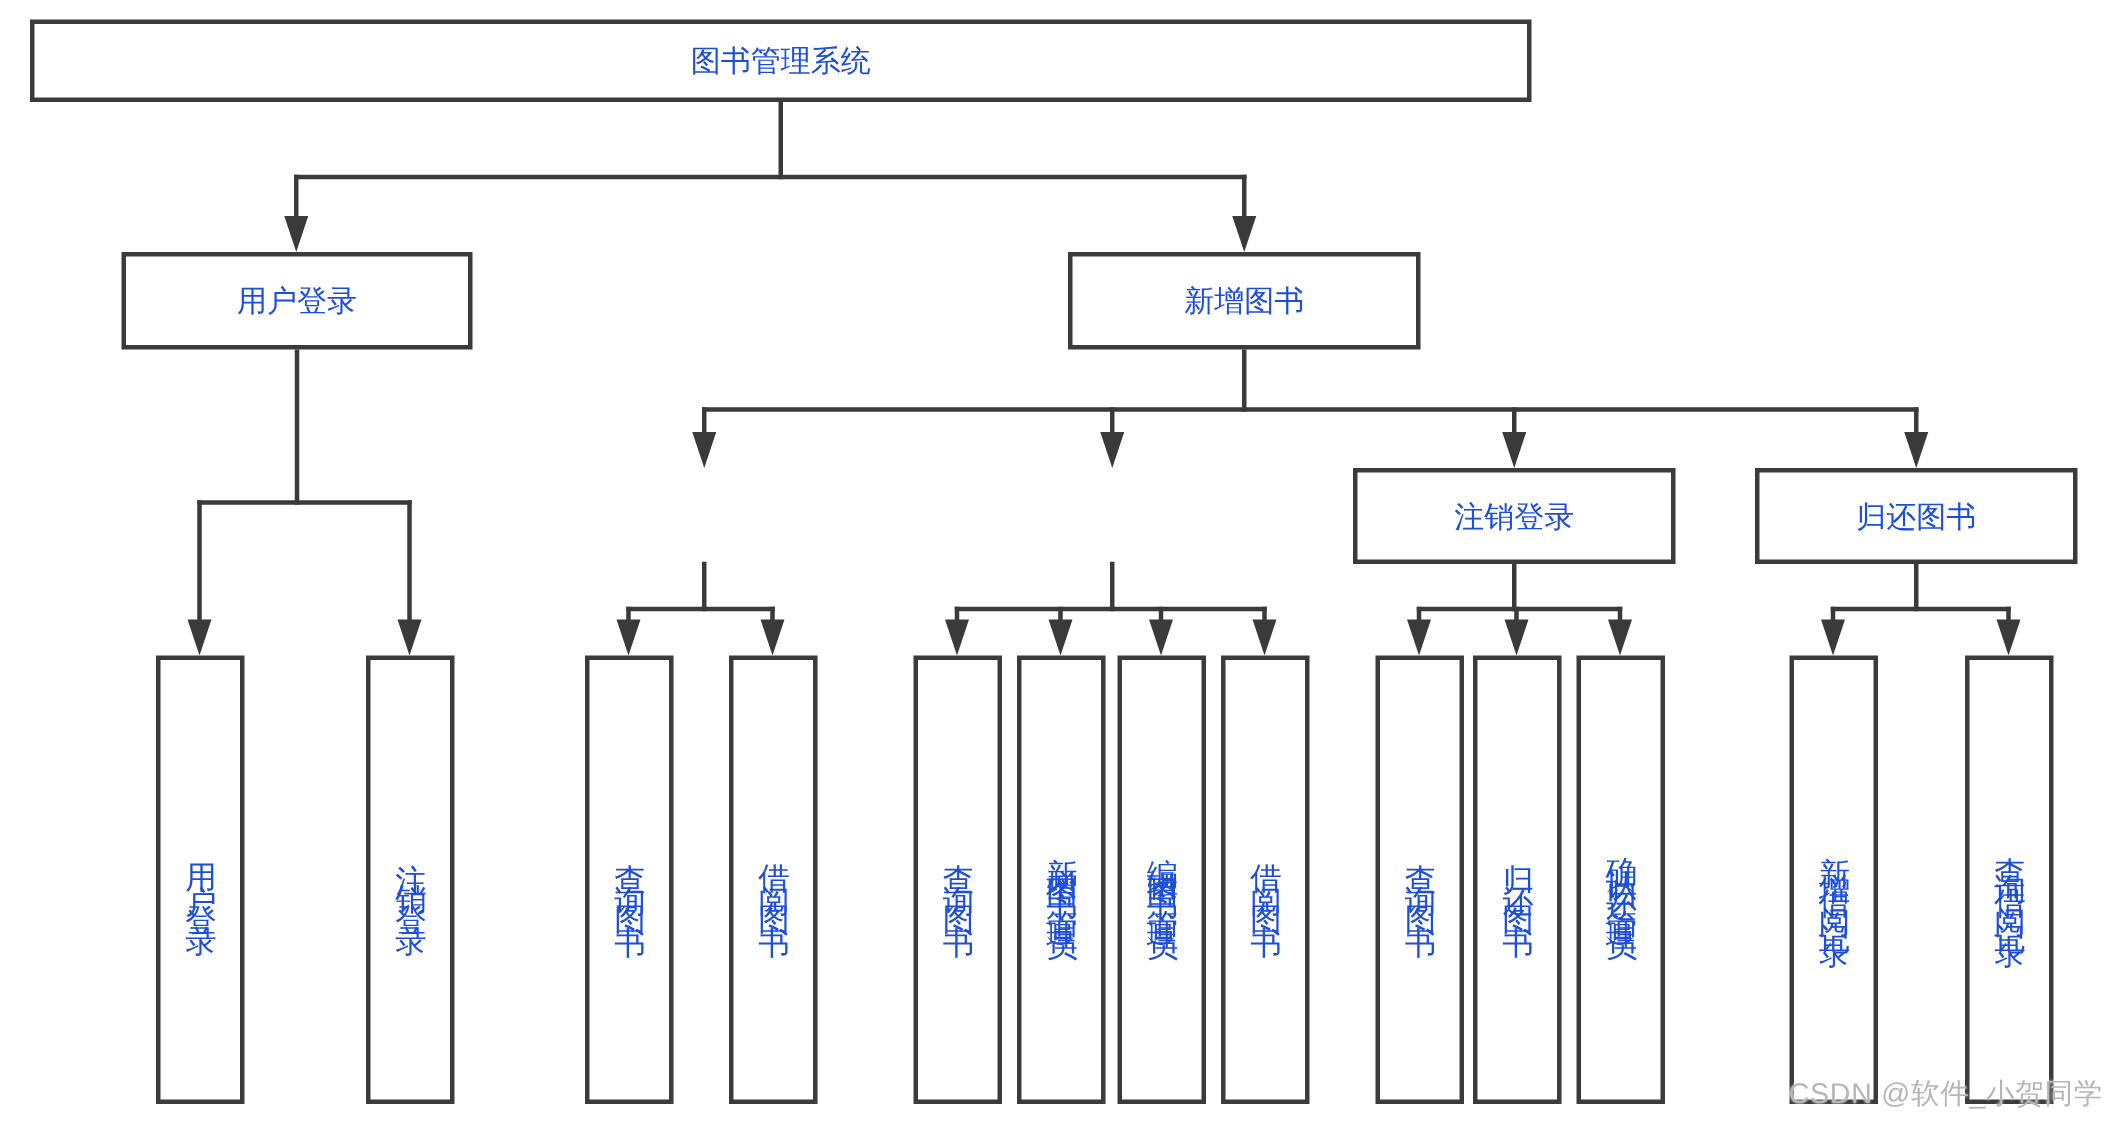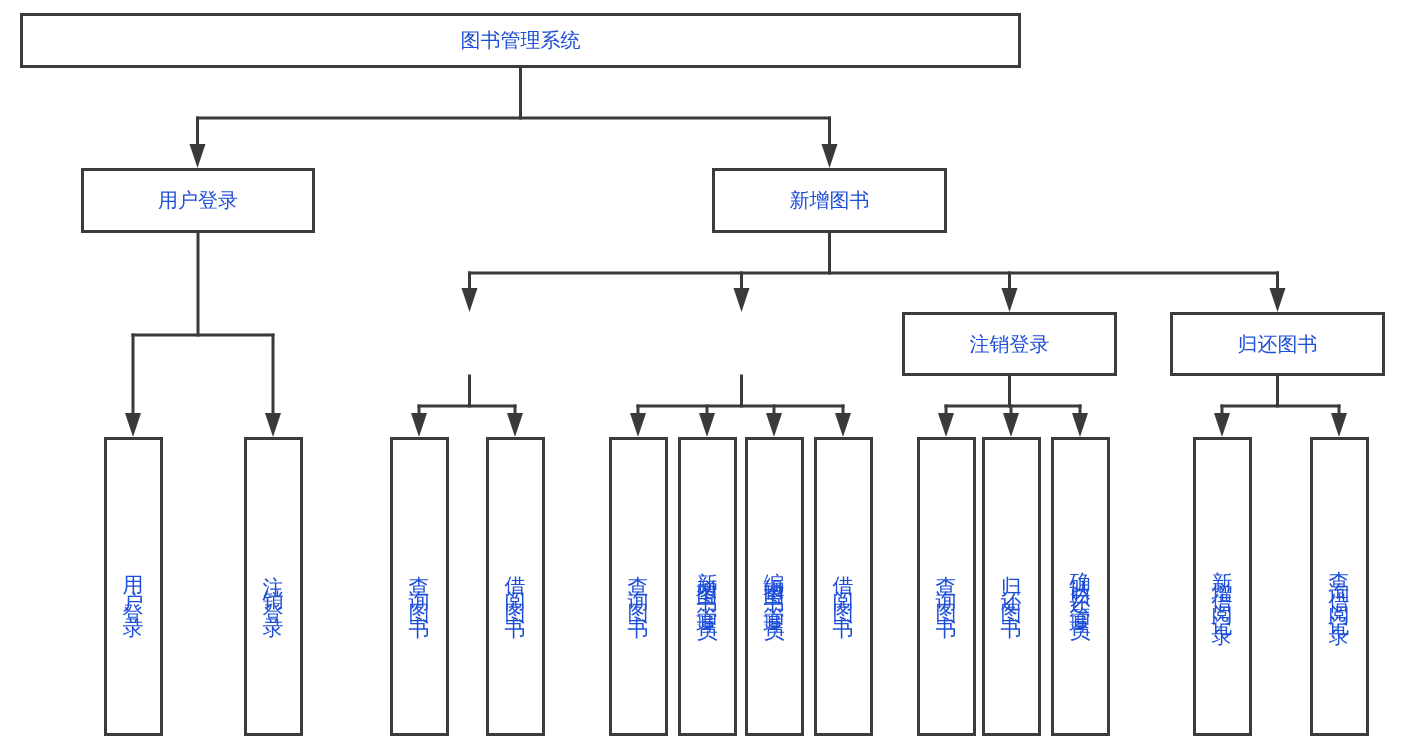--- a/index.html
+++ b/index.html
@@ -116,13 +116,14 @@
   <div class="node leaf" style="left: 745px; top: 437px; width: 59px; height: 299px; letter-spacing: 7px;">编辑图书（管理员）</div>
   <div class="node leaf" style="left: 814px; top: 437px; width: 59px; height: 299px; letter-spacing: 14px;">借阅图书</div>
 
   <div class="node leaf" style="left: 917px; top: 437px; width: 59px; height: 299px; letter-spacing: 14px;">查询图书</div>
   <div class="node leaf" style="left: 982px; top: 437px; width: 59px; height: 299px; letter-spacing: 14px;">归还图书</div>
   <div class="node leaf" style="left: 1051px; top: 437px; width: 59px; height: 299px; letter-spacing: 7px;">确认归还（管理员）</div>
 
   <div class="node leaf" style="left: 1193px; top: 437px; width: 59px; height: 299px; letter-spacing: 11px;">新增借阅记录</div>
   <div class="node leaf" style="left: 1310px; top: 437px; width: 59px; height: 299px; letter-spacing: 11px;">查询借阅记录</div>
 
+  <div class="watermark">CSDN @软件_小贺同学</div>
 </div>
 
 </body></html>

